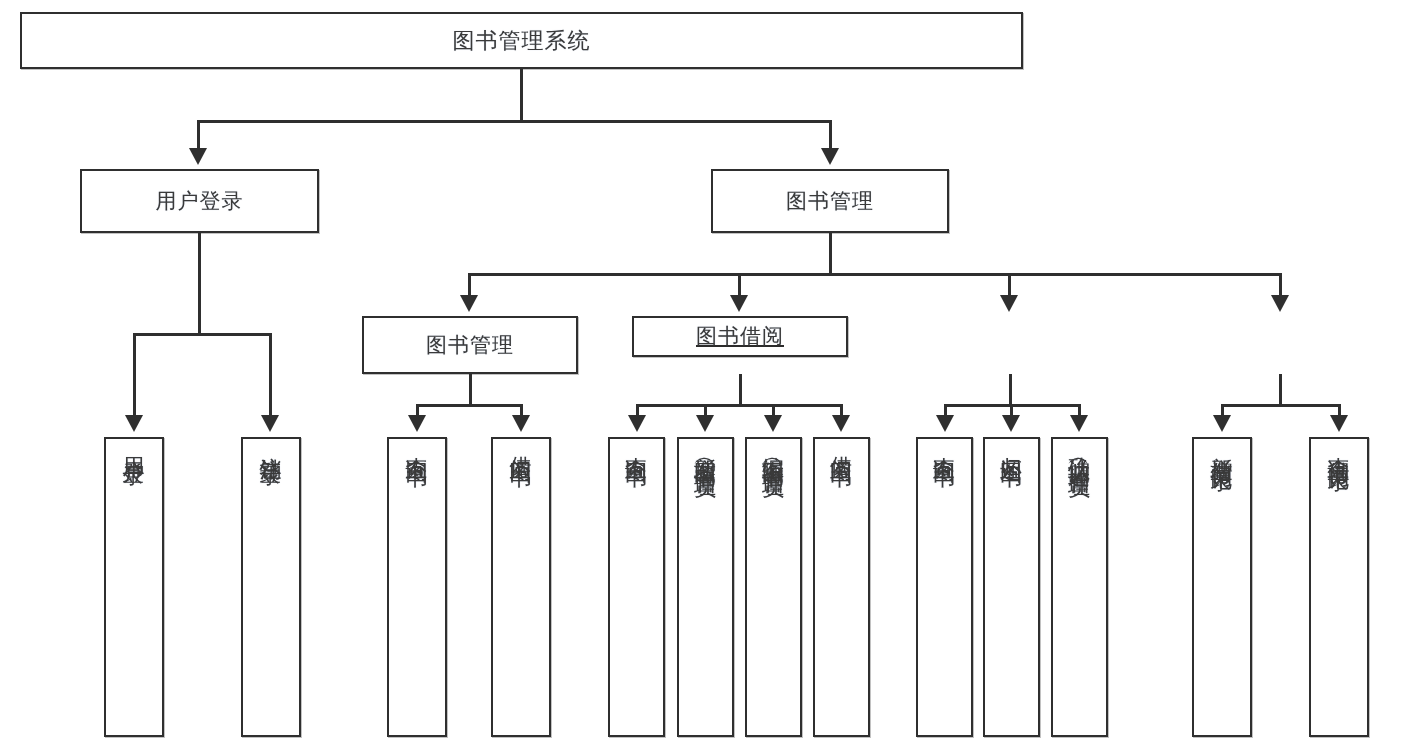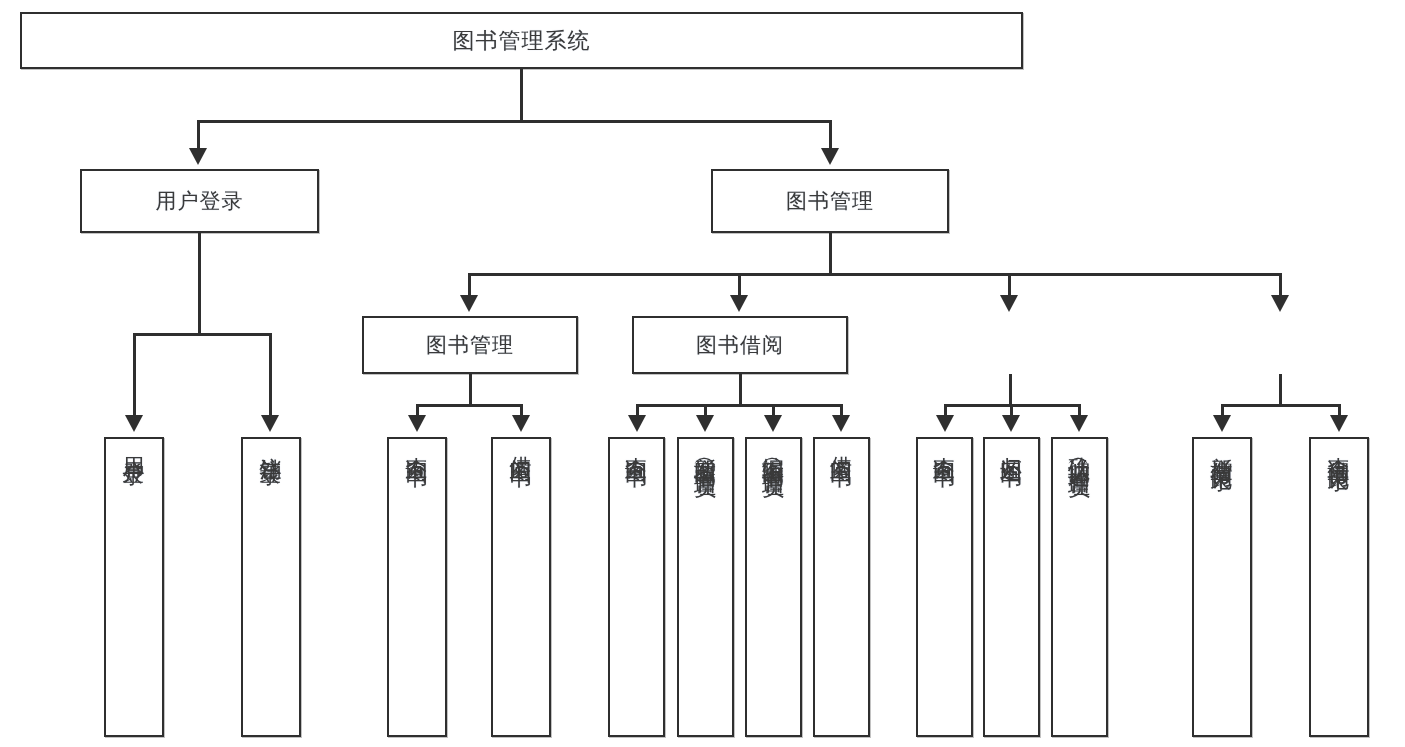--- a/index.html
+++ b/index.html
@@ -122,21 +122,21 @@
   <div class="vline" style="left:1008px;top:273px;height:24px;"></div>
   <div class="vline" style="left:1279px;top:273px;height:24px;"></div>
   <div class="arrow" style="left:460px;top:295px;"></div>
   <div class="arrow" style="left:730px;top:295px;"></div>
   <div class="arrow" style="left:1000px;top:295px;"></div>
   <div class="arrow" style="left:1271px;top:295px;"></div>
 
   <div class="node lvl2" style="left:362px;top:316px;width:216px;height:58px;">
     <span class="label">图书管理</span>
   </div>
-  <div class="node lvl2" style="left:632px;top:316px;width:216px;height:58px;">
+  <div class="node lvl2" style="left:632px;top:316px;width:216px;height:41px;text-decoration:underline;">
     <span class="label">图书借阅</span>
   </div>
 
   <div class="vline" style="left:469px;top:374px;height:32px;"></div>
   <div class="hline" style="left:416px;top:404px;width:107px;"></div>
   <div class="vline" style="left:416px;top:404px;height:13px;"></div>
   <div class="vline" style="left:520px;top:404px;height:13px;"></div>
   <div class="arrow" style="left:408px;top:415px;"></div>
   <div class="arrow" style="left:512px;top:415px;"></div>
 

